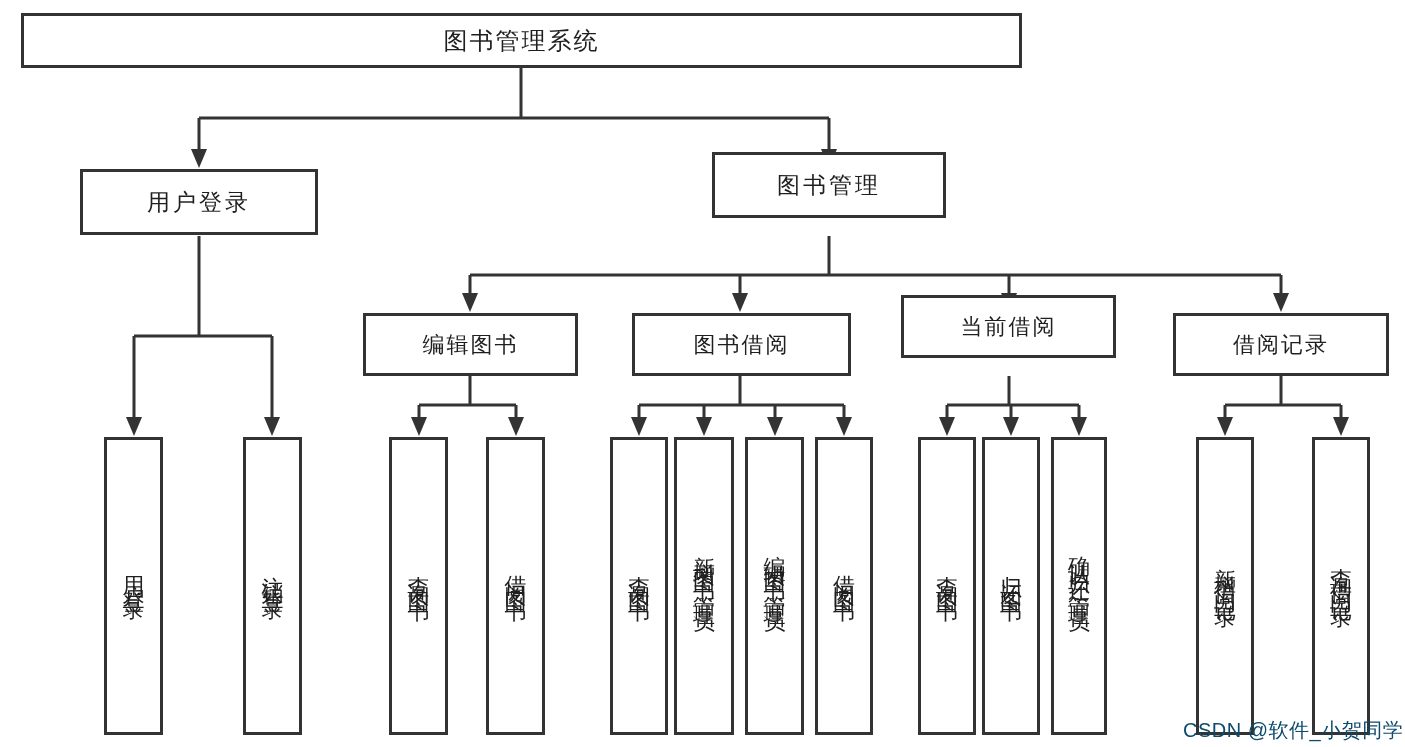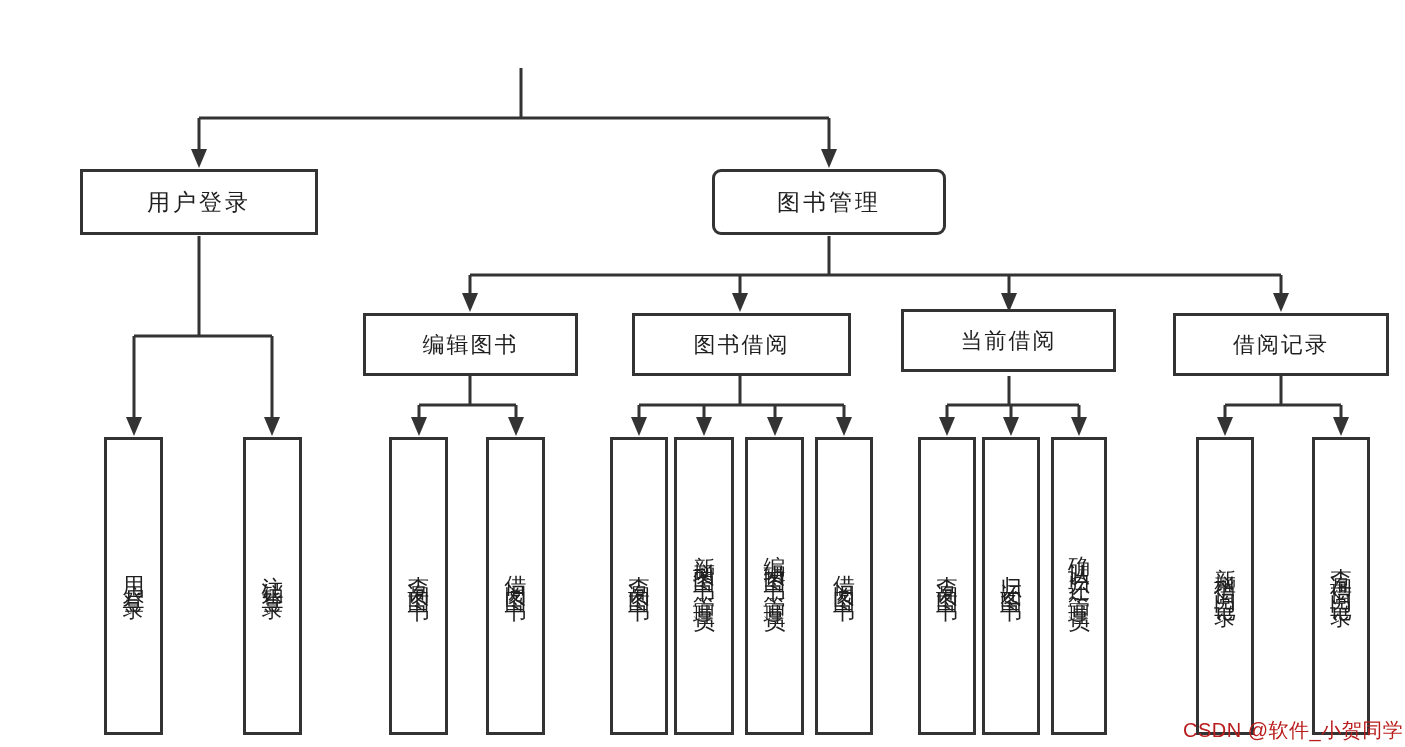--- a/index.html
+++ b/index.html
@@ -19,21 +19,21 @@
   .root-box { font-size:24px; letter-spacing:2px; }
   .l2box    { font-size:23px; letter-spacing:3px; }
   .l3box    { font-size:22px; letter-spacing:2px; }
   .vbox {
     writing-mode:vertical-rl; text-orientation:mixed;
     font-size:22px; letter-spacing:8px; line-height:1;
     padding-bottom:24px; white-space:normal;
   }
   .watermark {
     position:absolute; left:1183px; top:717px;
-    font-size:20px; color:#b91c1c; letter-spacing:0.5px; z-index:5;
+    font-size:20px; color:#0c4a6e; letter-spacing:0.5px; z-index:5;
   }
 </style>
 </head>
 <body>
 
 <div class="canvas">
 
   <svg class="connectors" width="1405" height="747" viewBox="0 0 1405 747">
     <path d="
       M521 68 V118
@@ -83,27 +83,28 @@
     <polygon points="696,417 712,417 704,436"></polygon>
     <polygon points="767,417 783,417 775,436"></polygon>
     <polygon points="836,417 852,417 844,436"></polygon>
     <polygon points="939,417 955,417 947,436"></polygon>
     <polygon points="1003,417 1019,417 1011,436"></polygon>
     <polygon points="1071,417 1087,417 1079,436"></polygon>
     <polygon points="1217,417 1233,417 1225,436"></polygon>
     <polygon points="1333,417 1349,417 1341,436"></polygon>
   </svg>
 
+  <div class="box root-box" style="left:21px; top:13px; width:1001px; height:55px;">图书管理系统</div>
 
   <div class="box l2box" style="left:80px; top:169px; width:238px; height:66px;">用户登录</div>
-  <div class="box l2box" style="left:712px; top:169px; width:234px; height:66px;border-radius:9px;">图书管理</div>
+  <div class="box l2box" style="left:712px; top:152px; width:234px; height:66px;">图书管理</div>
 
   <div class="box l3box" style="left:363px; top:313px; width:215px; height:63px;">编辑图书</div>
   <div class="box l3box" style="left:632px; top:313px; width:219px; height:63px;">图书借阅</div>
-  <div class="box l3box" style="left:901px; top:309px; width:215px; height:63px;">当前借阅</div>
+  <div class="box l3box" style="left:901px; top:295px; width:215px; height:63px;">当前借阅</div>
   <div class="box l3box" style="left:1173px; top:313px; width:216px; height:63px;">借阅记录</div>
 
   <div class="box vbox" style="left:104px; top:437px; width:59px; height:298px;">用户登录</div>
   <div class="box vbox" style="left:243px; top:437px; width:59px; height:298px;">注销登录</div>
 
   <div class="box vbox" style="left:389px; top:437px; width:59px; height:298px;">查询图书</div>
   <div class="box vbox" style="left:486px; top:437px; width:59px; height:298px;">借阅图书</div>
 
   <div class="box vbox" style="left:610px; top:437px; width:58px; height:298px;">查询图书</div>
   <div class="box vbox" style="left:674px; top:437px; width:60px; height:298px;">新增图书（管理员）</div>

